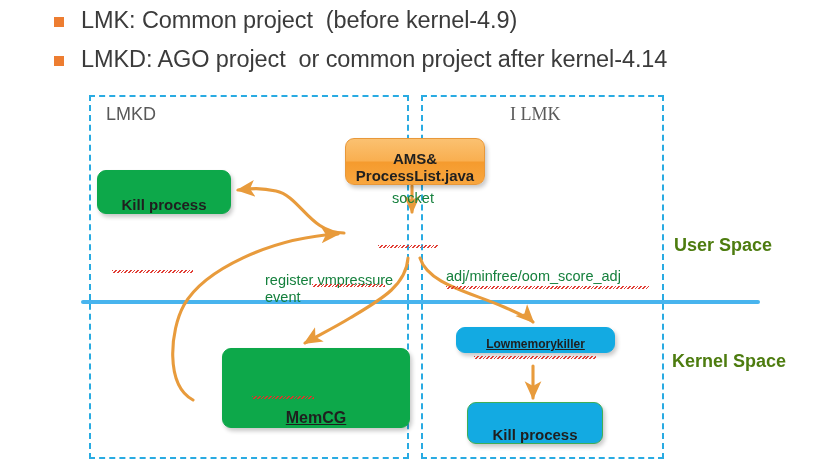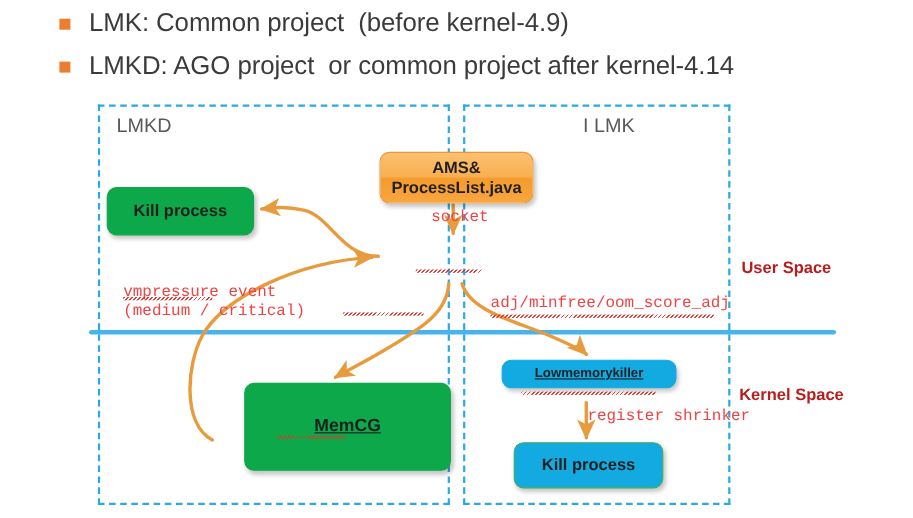--- a/index.html
+++ b/index.html
@@ -69,48 +69,48 @@
   #panel-lmkd { left: 89px;  top: 95px; width: 320px;  height: 364px; }
   #panel-lmk  { left: 421px; top: 95px; width: 243px;  height: 364px; }
 
   .panel-label {
     position: absolute;
     font-size: 18px;
     color: #595959;
     white-space: nowrap;
   }
   #label-lmkd { left: 106px; top: 104px; }
-  #label-lmk  { left: 530px; top: 104px; }
+  #label-lmk  { left: 510px; top: 104px; font-family: Liberation Serif, serif; }
 
   
   #space-divider {
     position: absolute;
     left: 81px;
     top: 300px;
     width: 679px;
     height: 4px;
     background: #48B4EE;
     border-radius: 2px;
   }
   .space-label {
     position: absolute;
-    font-size: 15px;
+    font-size: 18px;
     font-weight: bold;
-    color: #b91c1c;
+    color: #4d7c0f;
     white-space: nowrap;
   }
   #label-user-space   { left: 674px; top: 235px; }
   #label-kernel-space { left: 672px; top: 351px; }
 
   
   .node {
     position: absolute;
     box-sizing: border-box;
     display: flex;
-    align-items: center;
+    align-items: flex-end;
     justify-content: center;
     text-align: center;
     font-weight: bold;
     color: #1f1f1f;
     border-radius: 9px;
     box-shadow: 2px 3px 4px rgba(0,0,0,0.22);
     line-height: 1.14;
     white-space: pre-line;
   }
   .node.orange {
@@ -135,24 +135,23 @@
   #node-lmkd      { left: 345px; top: 216px; width: 140px; height: 40px; font-size: 16px; }
   #node-killproc-top { left: 97px; top: 170px; width: 134px; height: 44px; font-size: 15px; }
   #node-memcg     { left: 190px; top: 348px; width: 188px; height: 80px; font-size: 16px; margin-left: 32px; }
   #node-lmk       { left: 456px; top: 327px; width: 159px; height: 26px; font-size: 12px; }
   #node-killproc-bottom { left: 467px; top: 402px; width: 136px; height: 42px; font-size: 15px; }
 
   
   .edge-label {
     position: absolute;
     font-size: 14.5px;
-    color: #ef4444;
+    color: #15803d;
     white-space: pre-line;
     line-height: 1.2;
-    font-family: Liberation Mono, monospace;
   }
   #lbl-socket      { left: 392px; top: 190px; }
   #lbl-vmpressure  { left: 112px; top: 258px; }
   #lbl-register-vm { left: 265px; top: 272px; }
   #lbl-adj         { left: 446px; top: 268px; }
   #lbl-shrinker    { left: 534px; top: 371px; }
 
   .squiggle {
     position: absolute;
     height: 3px;
@@ -224,24 +223,23 @@
 
   <div class="node blue" id="node-lmk">
     <span class="ul">Lowmemorykiller</span>
   </div>
 
   <div class="node blue-greenborder" id="node-killproc-bottom">
     <span>Kill process</span>
   </div>
 
   <div class="edge-label" id="lbl-socket">socket</div>
-  <div class="edge-label" id="lbl-vmpressure">vmpressure event
-(medium / critical)</div>
+  <div class="edge-label" id="lbl-register-vm">register vmpressure
+event</div>
   <div class="edge-label" id="lbl-adj">adj/minfree/oom_score_adj</div>
-  <div class="edge-label" id="lbl-shrinker">register shrinker</div>
 
   <div class="squiggle" style="left:378px; top:245px; width:60px;"></div>
   <div class="squiggle" style="left:112px; top:270px; width:81px;"></div>
   <div class="squiggle" style="left:312px; top:284px; width:73px;"></div>
   <div class="squiggle" style="left:446px; top:286px; width:203px;"></div>
   <div class="squiggle" style="left:474px; top:356px; width:122px;"></div>
   <div class="squiggle" style="left:252px; top:396px; width:62px;"></div>
 </div>
 
 </body></html>

